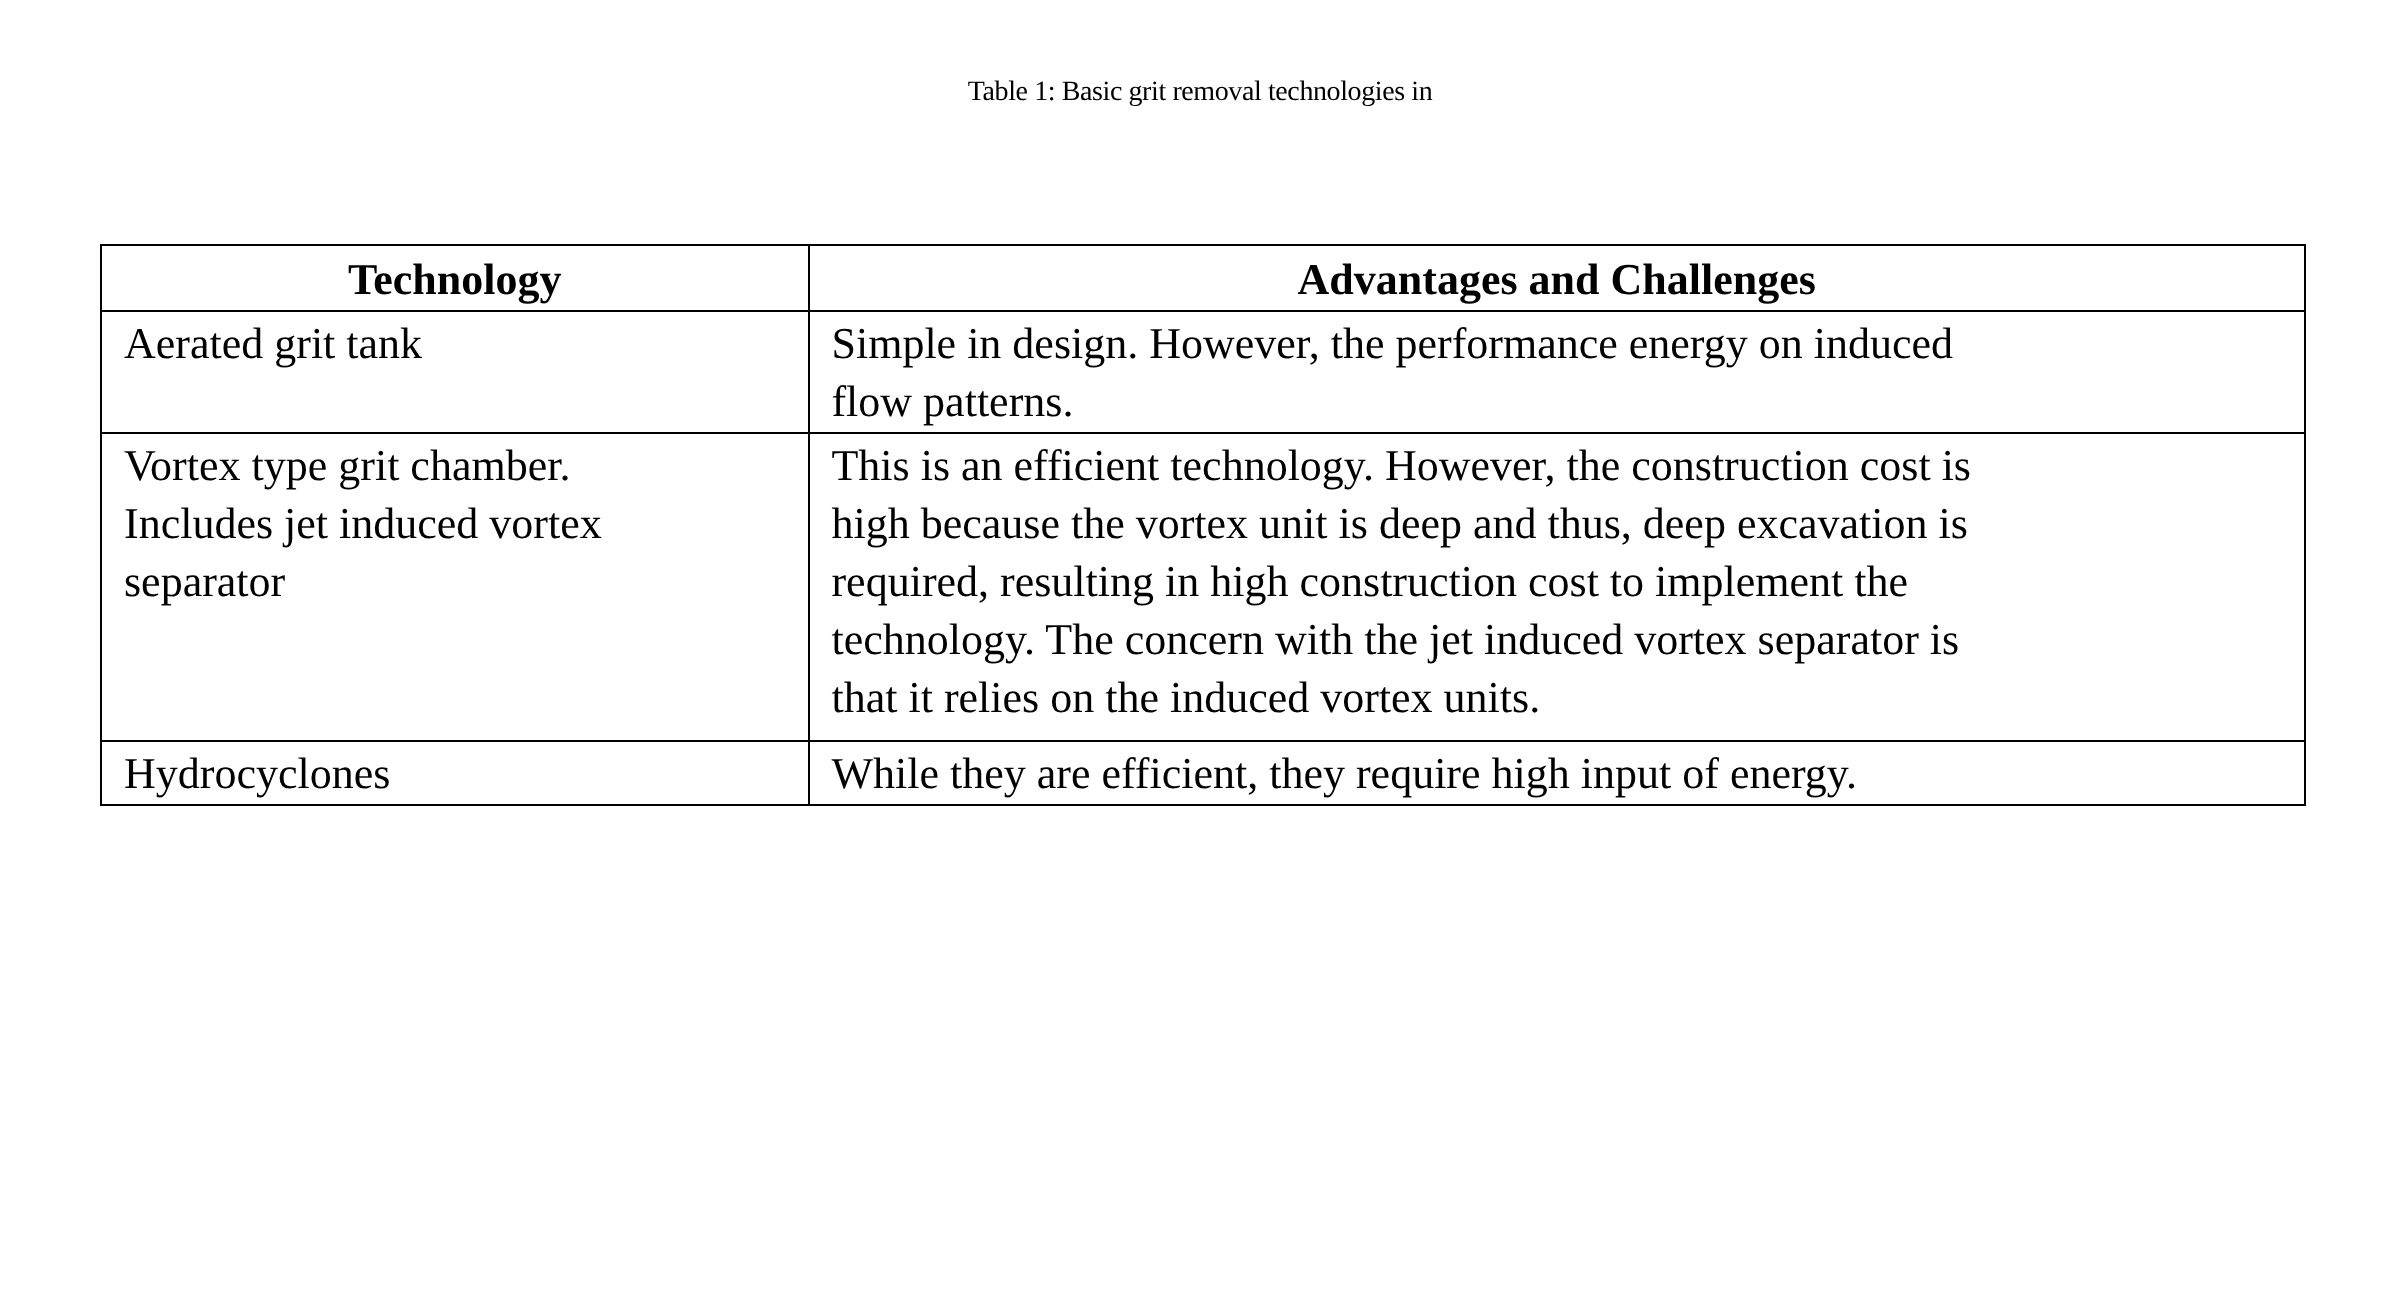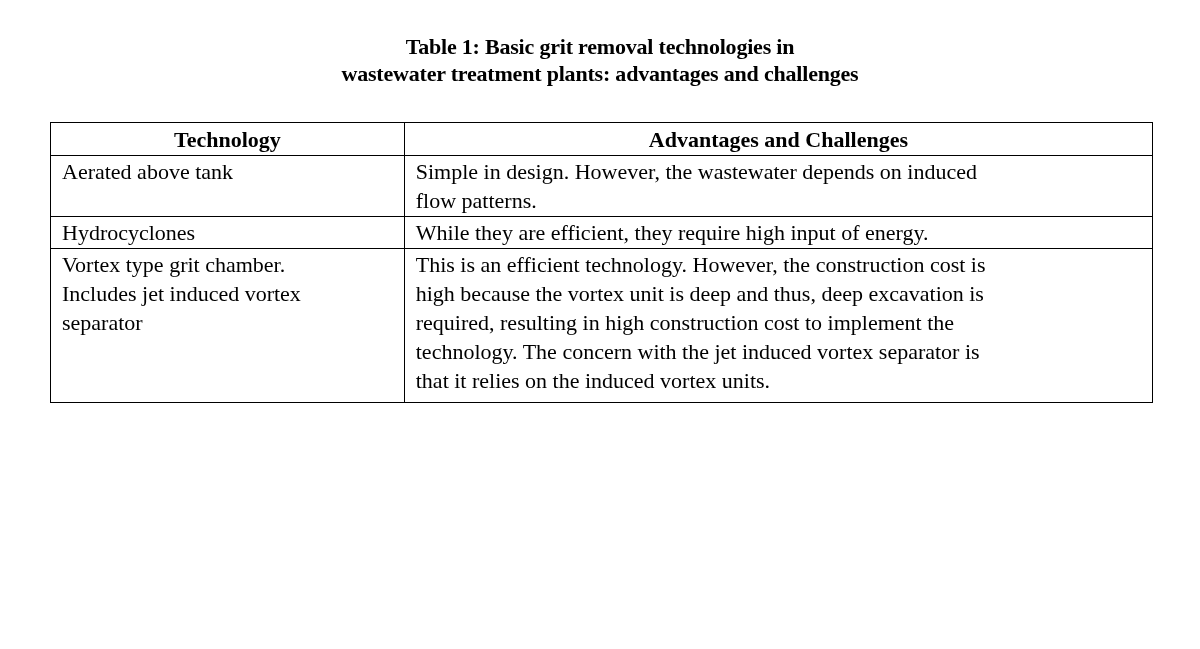--- a/index.html
+++ b/index.html
@@ -2,21 +2,21 @@
 <html><head>
   <meta charset="utf-8">
   <style>
     html, body { margin: 0; padding: 0; background: #ffffff; }
     body {
       width: 1200px; height: 649px; position: relative; overflow: hidden;
       font-family: "Liberation Serif", "DejaVu Serif", serif; color: #000;
     }
     .title {
       position: absolute; left: 0; top: 33px; width: 1200px;
-      text-align: center; font-weight: bold; font-size: 22px; line-height: 27px;
+      text-align: center; font-weight: normal; font-size: 14px; line-height: 27px;
       letter-spacing: -0.2px;
     }
     .title div { white-space: nowrap; }
     table.grit {
       position: absolute; left: 50px; top: 122px; width: 1103px;
       border-collapse: collapse; font-size: 22px; line-height: 29px;
     }
     table.grit th, table.grit td {
       border: 1.5px solid #000; vertical-align: top; text-align: left;
       padding: 1px 0 1px 11px;
@@ -26,48 +26,47 @@
     }
     col.c1 { width: 354px; }
     col.c2 { width: 749px; }
     td.tech, td.desc { white-space: pre-line; }
   </style>
 </head>
 <body>
 
 <div class="title">
   <div>Table 1: Basic grit removal technologies in</div>
-  <div>wastewater treatment plants: advantages and challenges</div>
 </div>
 
 <table class="grit">
   <colgroup>
       <col class="c1">
       <col class="c2">
     </colgroup>
   <thead>
     <tr>
       <th>Technology</th>
       <th>Advantages and Challenges</th>
     </tr>
   </thead>
   <tbody>
     <tr>
-      <td class="tech">Aerated above tank</td>
-      <td class="desc">Simple in design.  However, the wastewater depends on induced
+      <td class="tech">Aerated grit tank</td>
+      <td class="desc">Simple in design.  However, the performance energy on induced
 flow patterns.</td>
-    </tr>
-    <tr>
-      <td class="tech">Hydrocyclones</td>
-      <td class="desc">While they are efficient, they require high input of energy.</td>
     </tr>
     <tr>
       <td class="tech" style="height:151px;">Vortex type grit chamber.
 Includes jet induced vortex
 separator</td>
       <td class="desc">This is an efficient technology.  However, the construction cost is
 high because the vortex unit is deep and thus, deep excavation is
 required, resulting in high construction cost to implement the
 technology.  The concern with the jet induced vortex separator is
 that it relies on the induced vortex units.</td>
     </tr>
+    <tr>
+      <td class="tech">Hydrocyclones</td>
+      <td class="desc">While they are efficient, they require high input of energy.</td>
+    </tr>
   </tbody>
 </table>
 
 </body></html>

